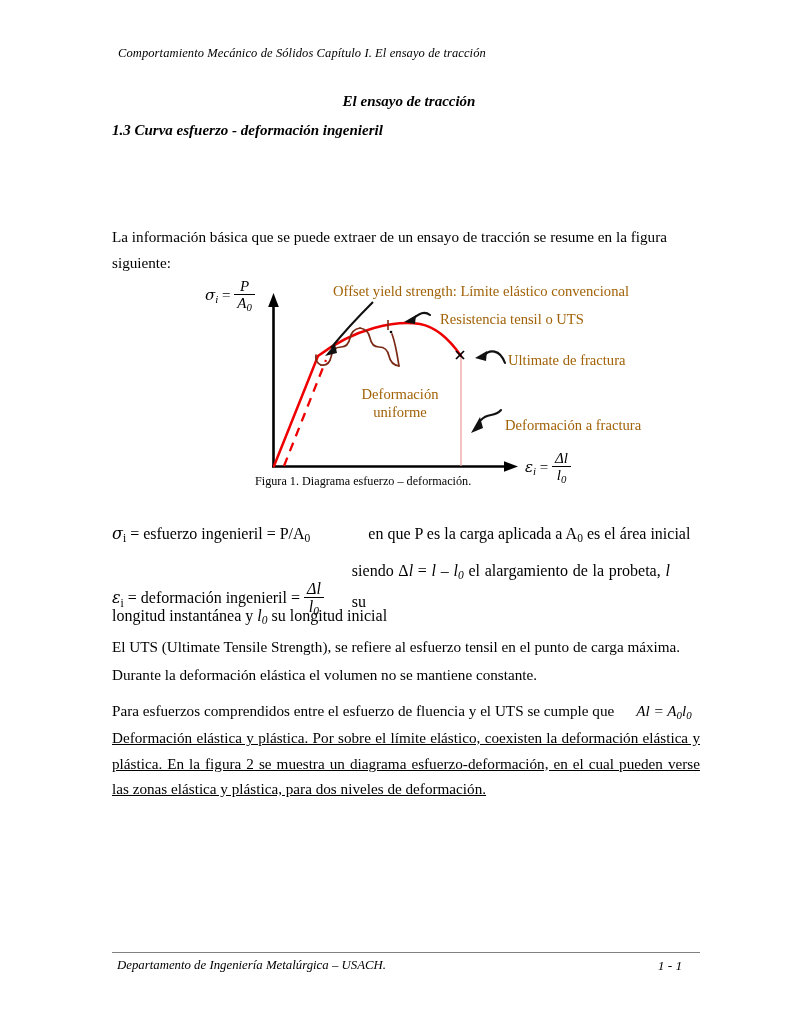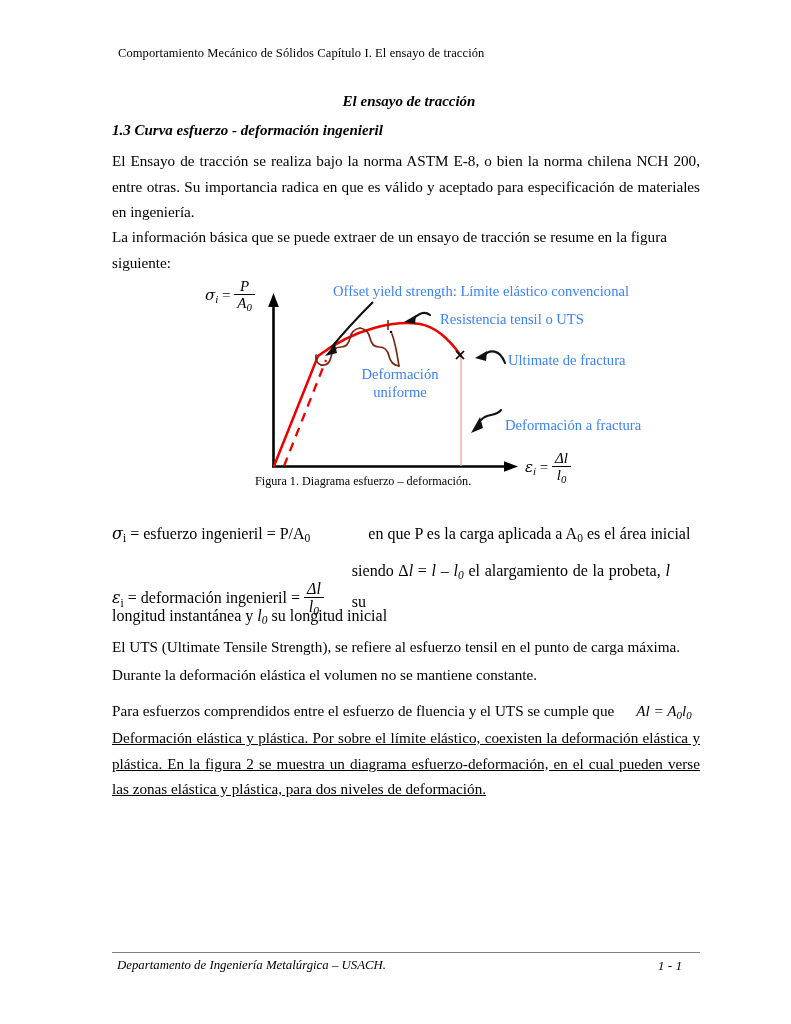--- a/index.html
+++ b/index.html
@@ -23,20 +23,21 @@
     width: 791px;
     height: 1024px;
   }
 
   
   .running-header {
     position: absolute;
     left: 118px;
     top: 45px;
     width: 600px;
+    font-style: italic;
     font-size: 12.5px;
     line-height: 16px;
     letter-spacing: 0.1px;
     white-space: nowrap;
   }
 
   
   .doc-title {
     position: absolute;
     left: 118px;
@@ -94,23 +95,23 @@
     line-height: 16px;
     white-space: nowrap;
   }
 
   
   .fig-label {
     position: absolute;
     font-size: 14.6px;
     line-height: 18px;
     white-space: nowrap;
-    color: #3b82f6;
-  }
-  .fig-label.center { text-align: center; white-space: normal; }
+    color: #a16207;
+  }
+  .fig-label.center { text-align: center; white-space: normal; margin-top: 20px; }
 
   
   .frac {
     display: inline-block;
     vertical-align: -0.55em;
     text-align: center;
     line-height: 1.08;
     font-style: italic;
   }
   .frac .num {
@@ -203,21 +204,20 @@
 <body>
 
 <div class="page">
 
   <div class="running-header">Comportamiento Mecánico de Sólidos Capítulo I.  El ensayo de tracción</div>
 
   <div class="doc-title">El ensayo de tracción</div>
 
   <div class="section-heading">1.3  Curva esfuerzo - deformación ingenieril</div>
 
-  <div class="para p1">El Ensayo de tracción se realiza bajo la norma ASTM E-8, o bien la norma chilena NCH 200, entre otras.   Su importancia radica en que es válido y aceptado para especificación de materiales en ingeniería.</div>
 
   <div class="para p2 nojust">La información básica que se puede extraer de un ensayo de tracción se resume en la figura siguiente:</div>
 
   <div class="figure">
 
     <svg width="791" height="235" viewBox="0 0 791 235">
 
       <g>
         <line x1="273.5" y1="197" x2="273.5" y2="34" stroke="#000000" stroke-width="2.6"></line>
         <polygon points="273.5,23 268.2,37 278.8,37" fill="#000000"></polygon>

